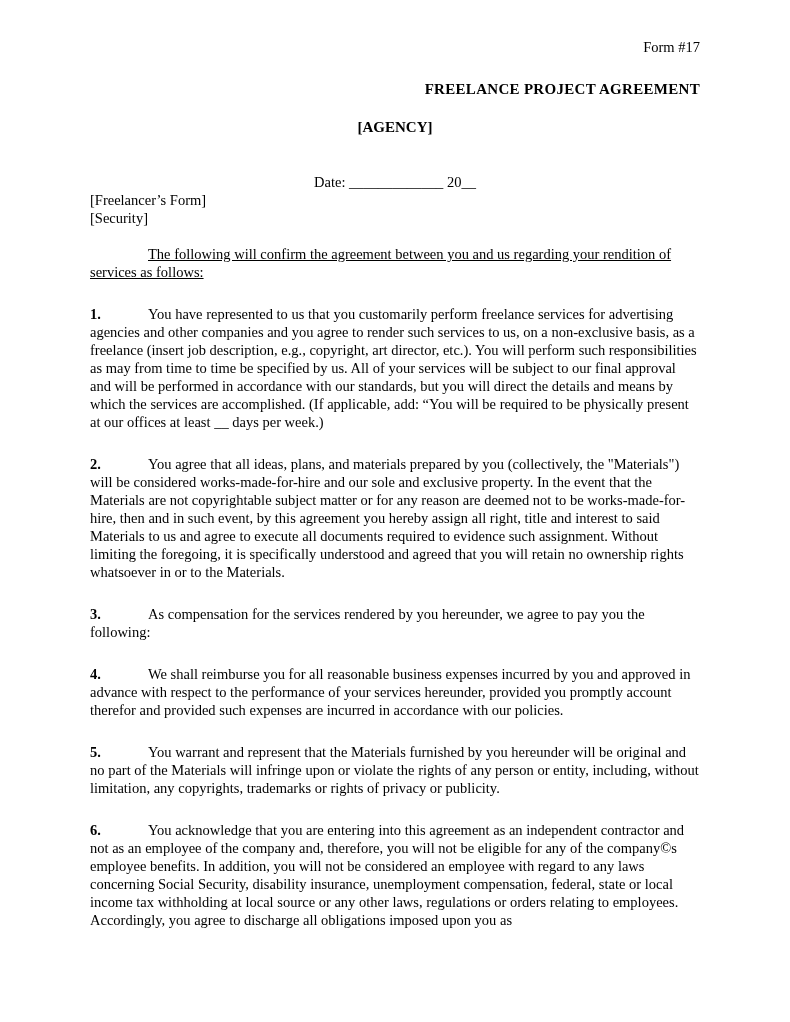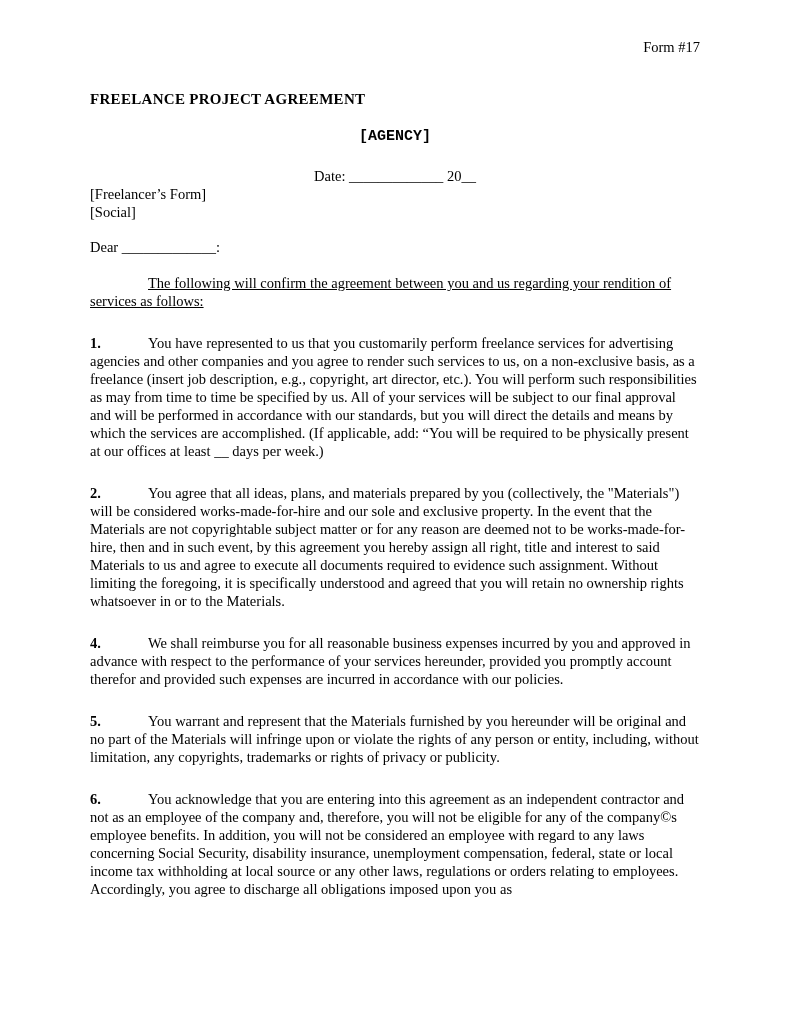--- a/index.html
+++ b/index.html
@@ -17,35 +17,34 @@
     font-family: "Liberation Serif", "DejaVu Serif", serif;
     font-size: 14.5px;
     line-height: 18px;
     color: #000000;
     overflow: hidden;
   }
   .form-number {
     text-align: right;
   }
   .title {
-    margin: 34px 0 0 0;
-    text-align: left;
+    margin: 24px 0 0 0;
+    text-align: right;
     font-weight: bold;
     font-size: 15px;
     letter-spacing: 0.3px;
   }
   .subtitle {
     margin: 20px 0 0 0;
     text-align: center;
     font-weight: bold;
     font-size: 15px;
-    font-family: Liberation Mono, monospace;
   }
   .date-line {
-    margin-top: 21px;
+    margin-top: 37px;
     text-align: center;
     white-space: pre;
   }
   .recipient-block {
     margin-top: 0;
   }
   .salutation {
     margin-top: 17px;
     white-space: pre;
   }
@@ -71,35 +70,37 @@
   <div class="form-number">Form #17</div>
 
   <h1 class="title">FREELANCE PROJECT AGREEMENT</h1>
 
   <h2 class="subtitle">[AGENCY]</h2>
 
   <div class="date-line">Date: _____________ 20__</div>
 
   <div class="recipient-block">
     <div>[Freelancer’s Form]</div>
-    <div>[Social]</div>
+    <div>[Security]</div>
   </div>
 
-  <div class="salutation">Dear _____________:</div>
 
   <p class="intro">The following will confirm the agreement between you and us regarding your rendition of services as follows:</p>
 
   <div class="clause">
     <span class="num">1.</span><span>You have represented to us that you customarily perform freelance services for advertising agencies and other companies and you agree to render such services to us, on a non-exclusive basis, as a freelance (insert job description, e.g., copyright, art director, etc.). You will perform such responsibilities as may from time to time be specified by us. All of your services will be subject to our final approval and will be performed in accordance with our standards, but you will direct the details and means by which the services are accomplished. (If applicable, add: “You will be required to be physically present at our offices at least __ days per week.)</span>
   </div>
 
   <div class="clause">
     <span class="num">2.</span><span>You agree that all ideas, plans, and materials prepared by you (collectively, the "Materials") will be considered works-made-for-hire and our sole and exclusive property. In the event that the Materials are not copyrightable subject matter or for any reason are deemed not to be works-made-for-hire, then and in such event, by this agreement you hereby assign all right, title and interest to said Materials to us and agree to execute all documents required to evidence such assignment. Without limiting the foregoing, it is specifically understood and agreed that you will retain no ownership rights whatsoever in or to the Materials.</span>
   </div>
 
+  <div class="clause">
+    <span class="num">3.</span><span>As compensation for the services rendered by you hereunder, we agree to pay you the following:</span>
+  </div>
 
   <div class="clause">
     <span class="num">4.</span><span>We shall reimburse you for all reasonable business expenses incurred by you and approved in advance with respect to the performance of your services hereunder, provided you promptly account therefor and provided such expenses are incurred in accordance with our policies.</span>
   </div>
 
   <div class="clause">
     <span class="num">5.</span><span>You warrant and represent that the Materials furnished by you hereunder will be original and no part of the Materials will infringe upon or violate the rights of any person or entity, including, without limitation, any copyrights, trademarks or rights of privacy or publicity.</span>
   </div>
 
   <div class="clause">

